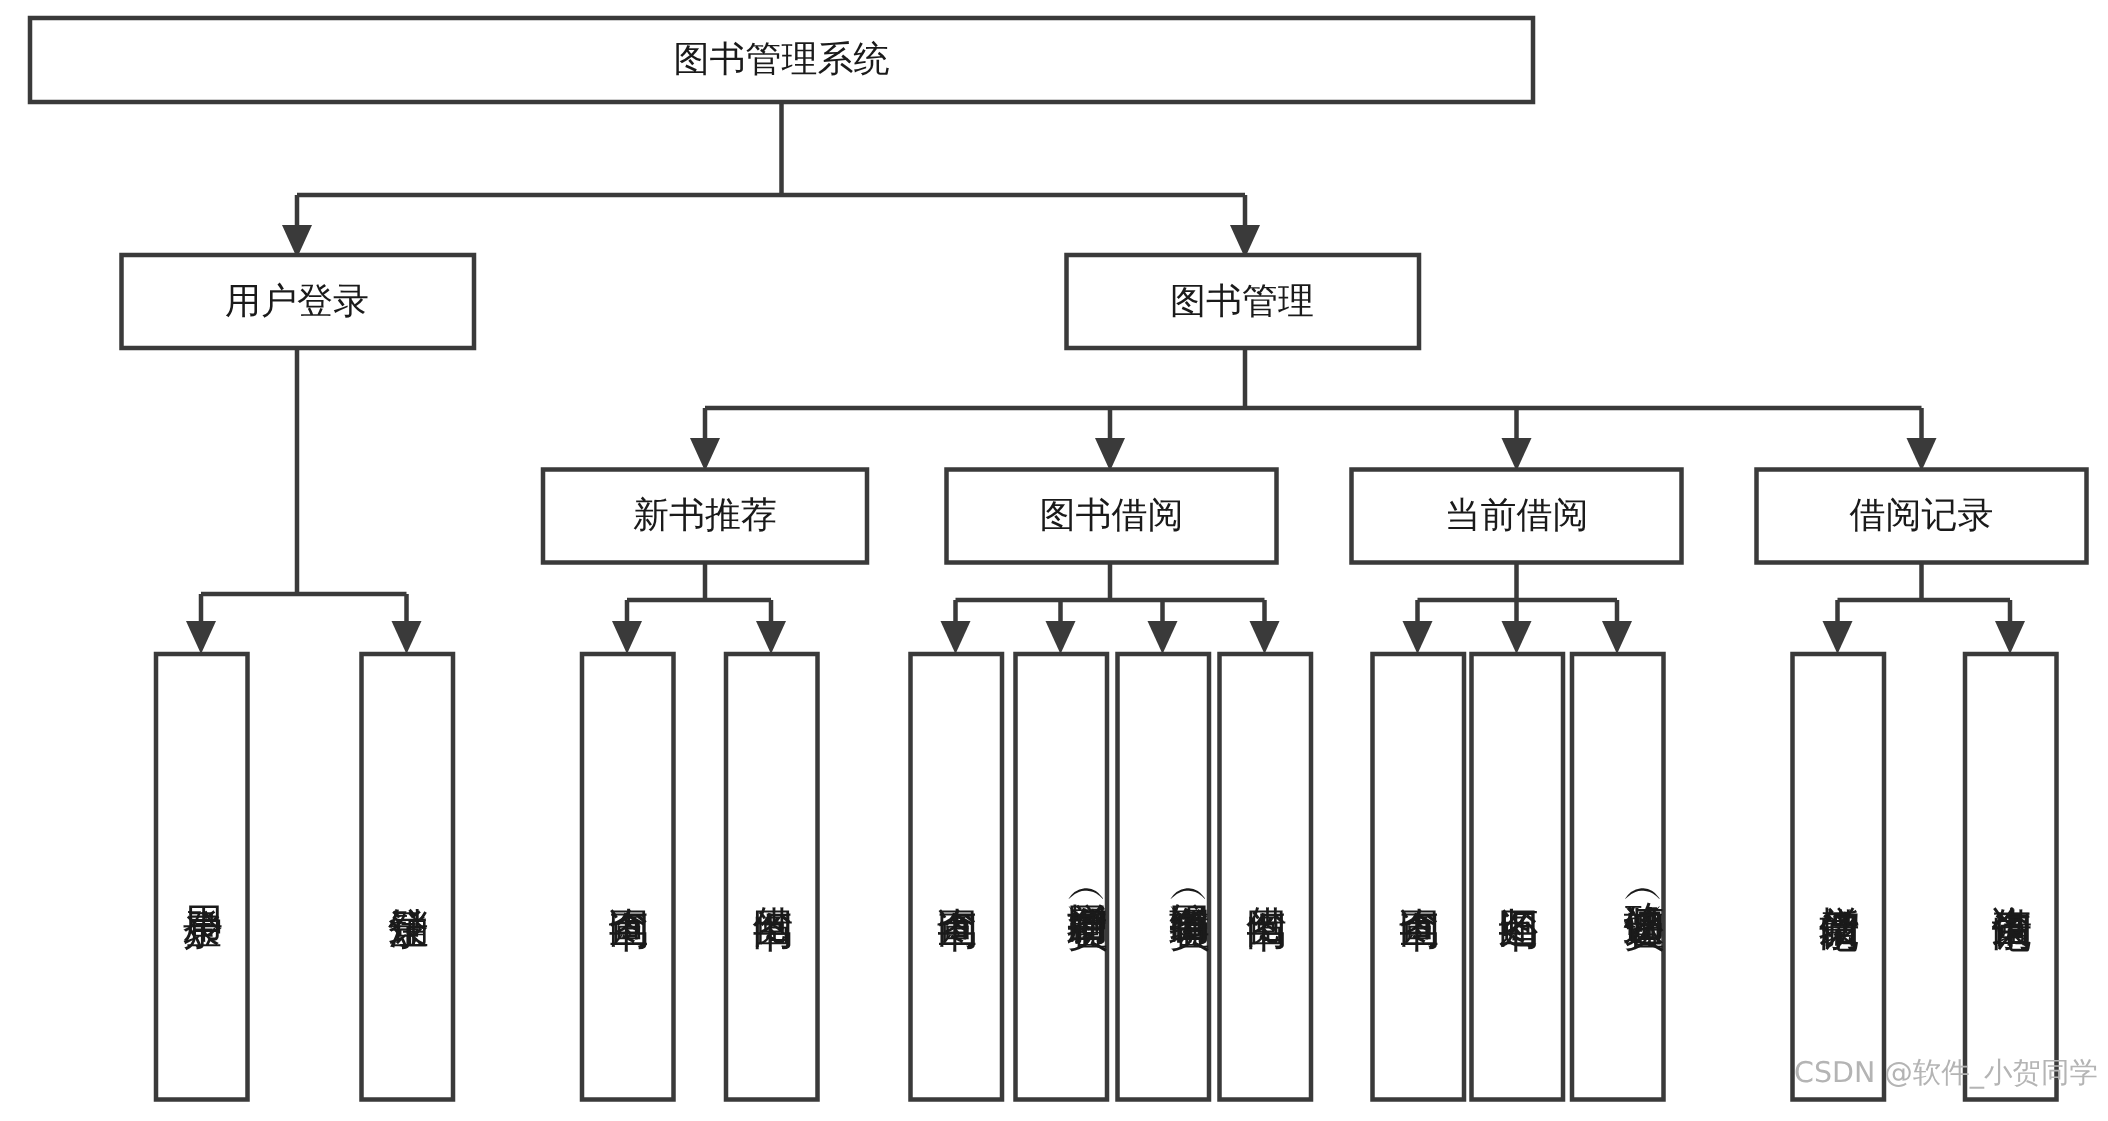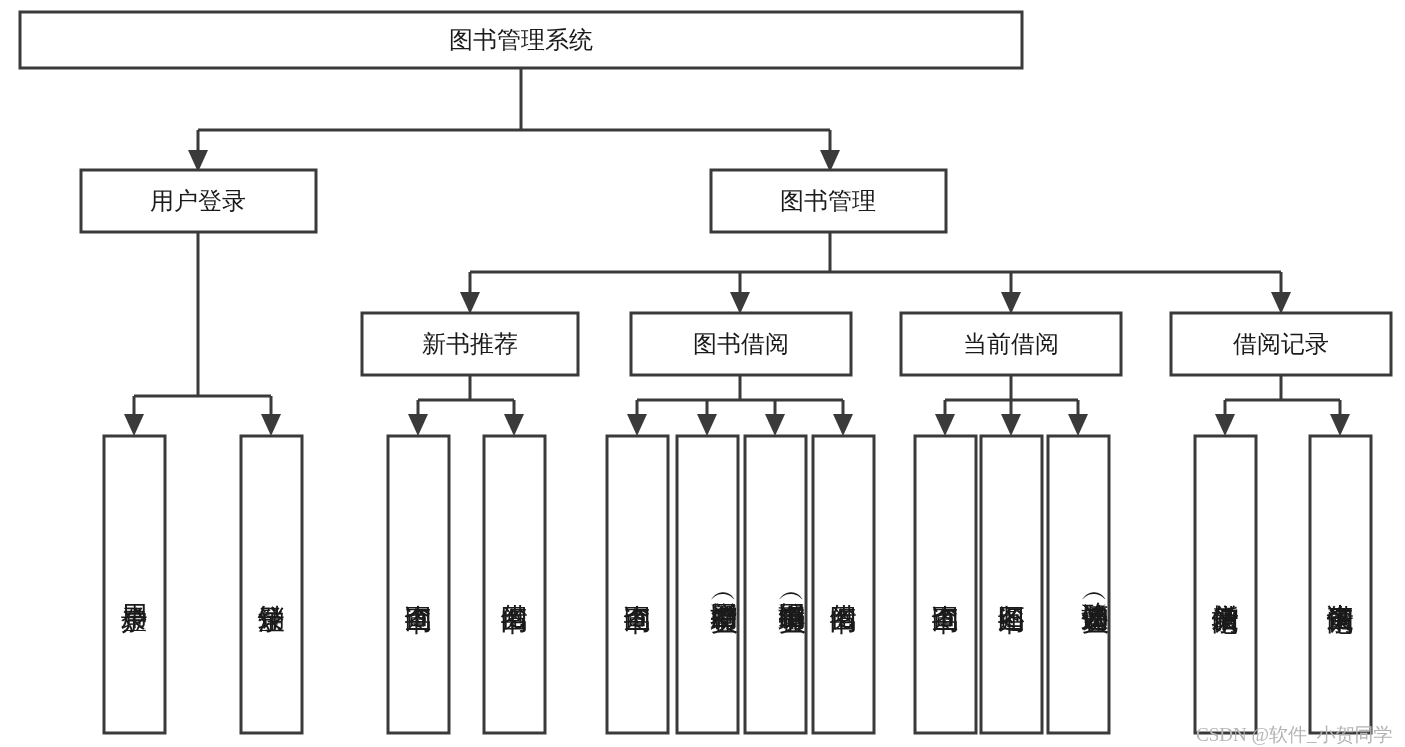--- a/index.html
+++ b/index.html
@@ -200,15 +200,15 @@
   <div class="node-label-v" style="left:915px; top:436px; width:61px; height:297px; display:flex; align-items:center; justify-content:center;">查询图书</div>
 
   <div class="node-label-v" style="left:981px; top:436px; width:61px; height:297px; display:flex; align-items:center; justify-content:center;">归还图书</div>
 
   <div class="node-label-v" style="left:1048px; top:442px; width:61px; height:285px; display:flex; align-items:flex-start; justify-content:center;">确认归还（管理员）</div>
 
   <div class="node-label-v" style="left:1195px; top:436px; width:61px; height:297px; display:flex; align-items:center; justify-content:center;">新增借阅记录</div>
 
   <div class="node-label-v" style="left:1310px; top:436px; width:61px; height:297px; display:flex; align-items:center; justify-content:center;">查询借阅记录</div>
 
-  <div class="watermark" style="left:1196px; top:722px;font-family:Liberation Serif, serif;">CSDN @软件_小贺同学</div>
+  <div class="watermark" style="left:1196px; top:702px;">CSDN @软件_小贺同学</div>
 
 </div>
 
 </body></html>

